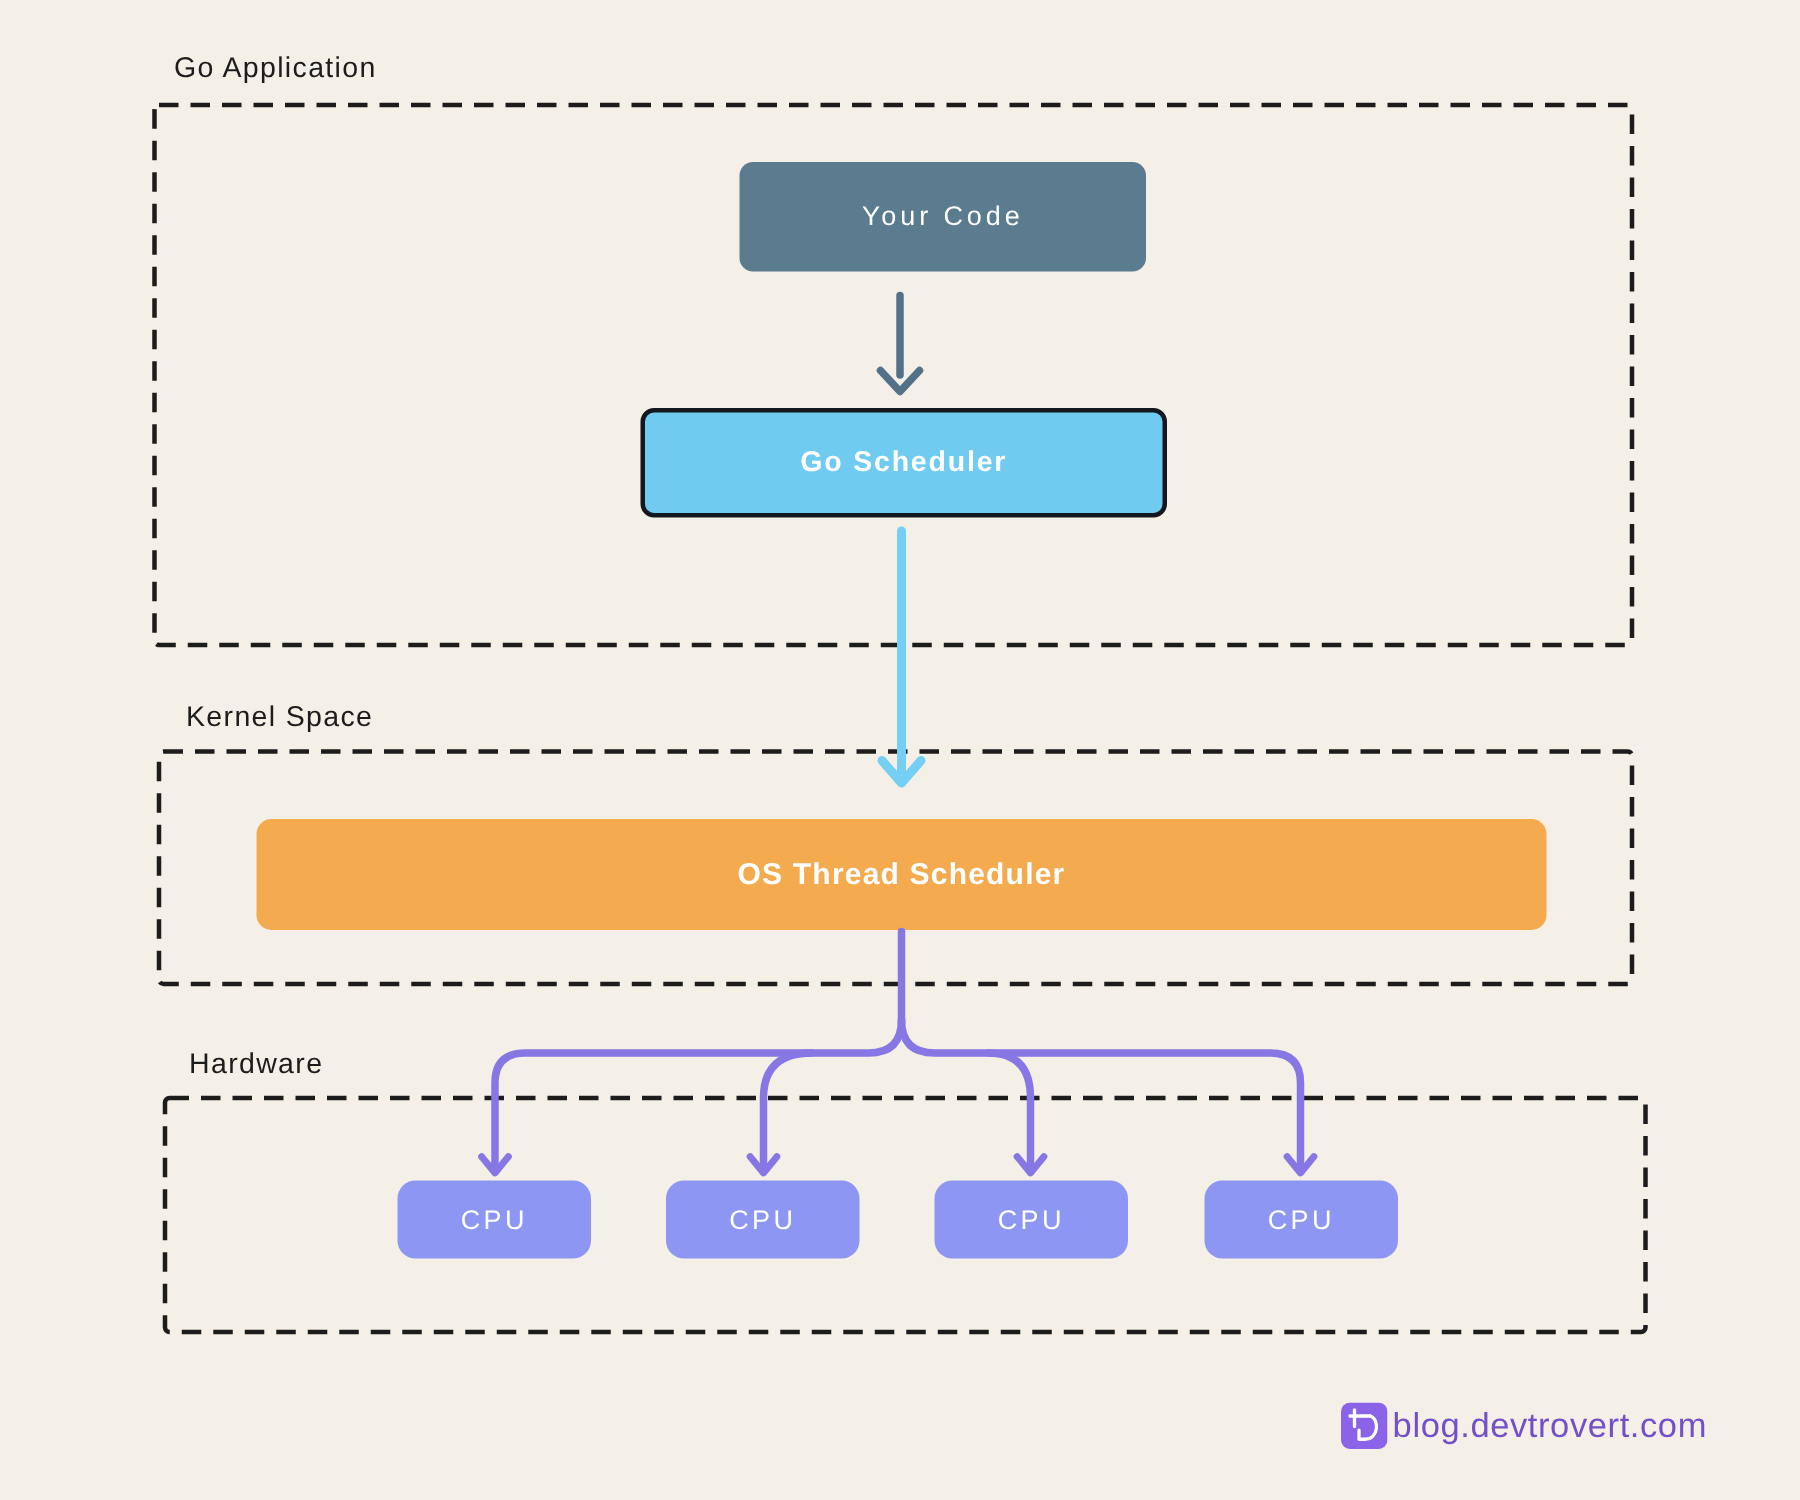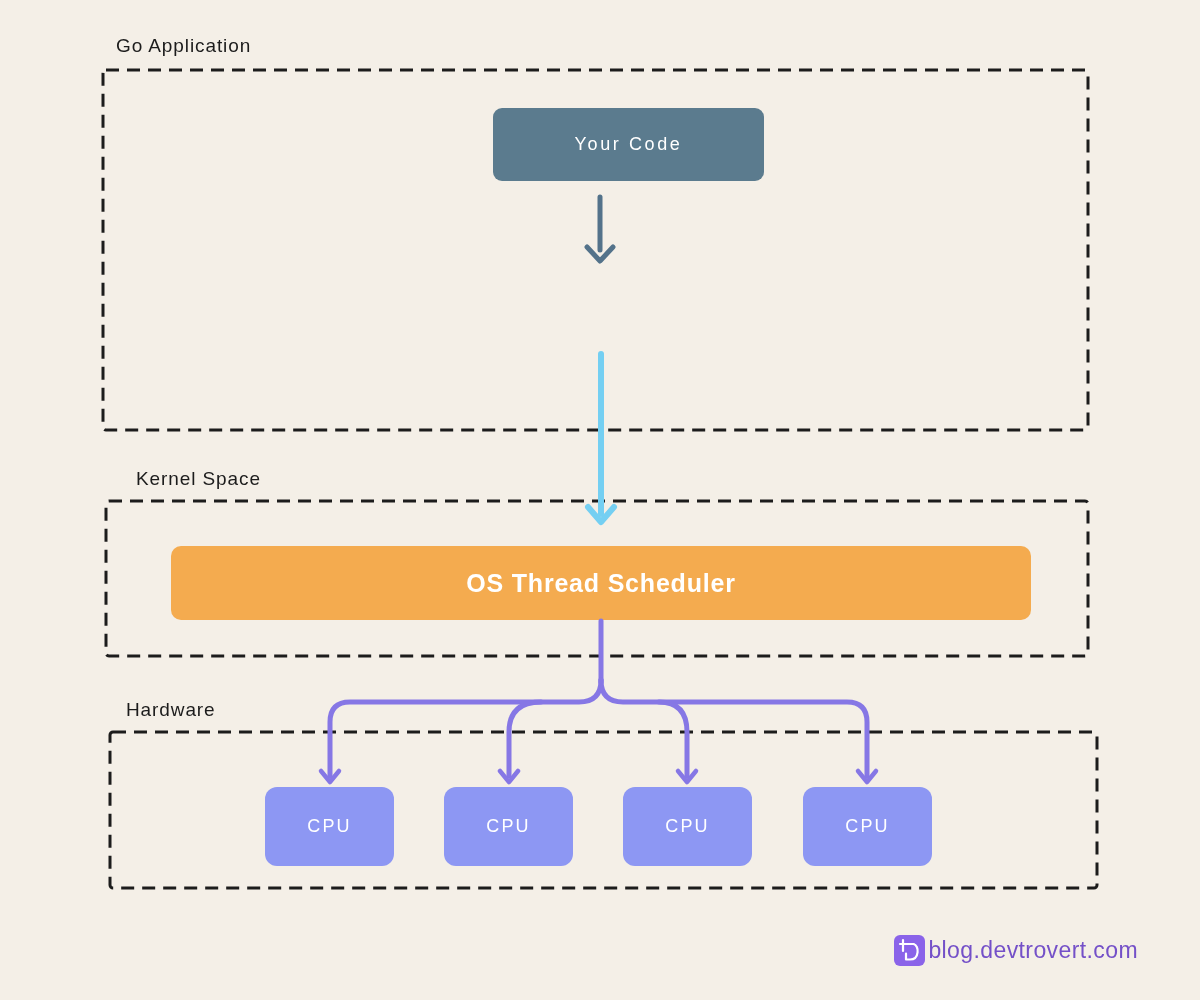--- a/index.html
+++ b/index.html
@@ -62,26 +62,26 @@
     border:3px solid var(--sky-border,#14181E);
     border-radius:9px;
     font-size:19px;
     font-weight:700;
     letter-spacing:1.2px;
   }
   #os-thread-scheduler{
     left:171px;top:546px;width:860px;height:74px;
     background:var(--orange,#F4AB4F);
     border-radius:10px;
-    font-size:25px;
+    font-size:20px;
     font-weight:700;
     letter-spacing:0.8px;
   }
   .cpu{
-    top:787px;width:129px;height:79px;
+    top:787px;width:129px;height:52px;
     background:var(--periwinkle,#8D97F3);
     border-radius:12px;
     font-size:18px;
     letter-spacing:2.2px;
   }
   #cpu-0{left:265px;}
   #cpu-1{left:444px;}
   #cpu-2{left:623px;}
   #cpu-3{left:803px;}
 
@@ -109,21 +109,21 @@
     letter-spacing:0.4px;
     color:var(--brand-text,#7450C8);
   }
 </style>
 </head>
 <body>
 
 <div id="canvas">
 
   <div class="section-label" style="left:100px;top:35px;">Go Application</div>
-  <div class="section-label" style="left:120px;top:468px;">Kernel Space</div>
+  <div class="section-label" style="left:108px;top:468px;">Kernel Space</div>
   <div class="section-label" style="left:110px;top:699px;">Hardware</div>
 
   <svg id="overlay" viewBox="0 0 1200 1000">
 
     <rect class="section-frame" x="103" y="70" width="985" height="360" rx="3"></rect>
     <rect class="section-frame" x="106" y="501" width="982" height="155" rx="3"></rect>
     <rect class="section-frame" x="110" y="732" width="987" height="156" rx="3"></rect>
 
     <g>
       <path class="arrow-slate" d="M600,197 L600,250"></path>
@@ -143,20 +143,21 @@
       <path class="arrow-purple" d="M659,702 Q687,702 687,732 L687,776"></path>
       <path class="arrow-purple-head" d="M321,771 L330,782 L339,771"></path>
       <path class="arrow-purple-head" d="M500,771 L509,782 L518,771"></path>
       <path class="arrow-purple-head" d="M678,771 L687,782 L696,771"></path>
       <path class="arrow-purple-head" d="M858,771 L867,782 L876,771"></path>
     </g>
   </svg>
 
   <div class="node" id="your-code">Your Code</div>
 
+  <div class="node" id="go-scheduler">Go Scheduler</div>
 
   <div class="node" id="os-thread-scheduler">OS Thread Scheduler</div>
 
   <div class="node cpu" id="cpu-0">CPU</div>
   <div class="node cpu" id="cpu-1">CPU</div>
   <div class="node cpu" id="cpu-2">CPU</div>
   <div class="node cpu" id="cpu-3">CPU</div>
 
   <div id="footer">
     <svg id="brand-logo" viewBox="0 0 31 31">

